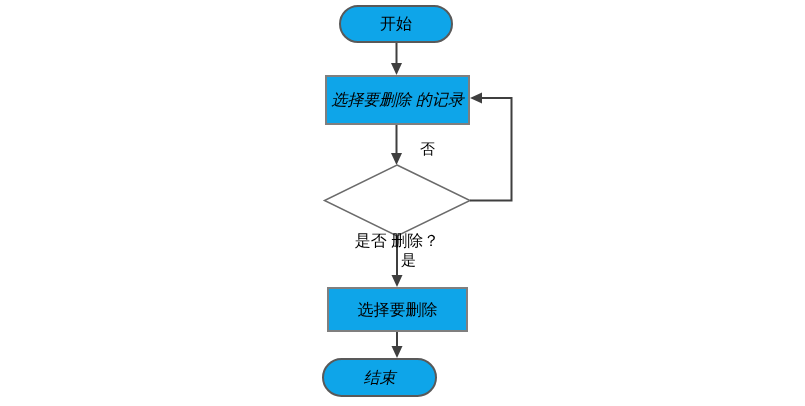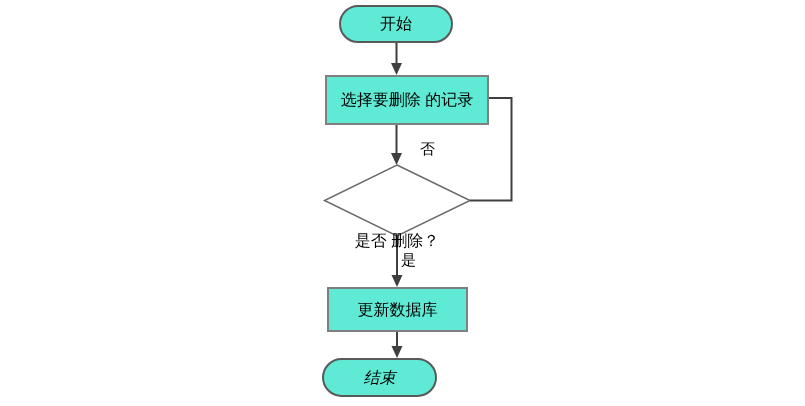--- a/index.html
+++ b/index.html
@@ -21,21 +21,21 @@
     top: 0;
     width: 805px;
     height: 406px;
   }
   .node {
     position: absolute;
     box-sizing: border-box;
     display: flex;
     align-items: center;
     justify-content: center;
-    background: #5eead4;
+    background: #0ea5e9;
     color: #000000;
     font-size: 16px;
     line-height: 1;
     text-align: left;
     white-space: pre;
   }
   .stadium {
     border: 2px solid #595959;
     border-radius: 20px;
   }
@@ -106,30 +106,30 @@
     <g>
       <line x1="397" y1="332" x2="397" y2="346" stroke="#3f3f3f" stroke-width="2"></line>
       <polygon points="391.5,346 402.5,346 397,358" fill="#3f3f3f"></polygon>
     </g>
   </svg>
 
   <div class="node stadium" style="left:339px; top:5px; width:114px; height:38px;">
     <span>开始</span>
   </div>
 
-  <div class="node process" style="left:325px; top:75px; width:164px; height:50px;">
+  <div class="node process" style="left:325px; top:75px; width:145px; height:50px;font-style:italic;">
     <span>选择要删除 的记录</span>
   </div>
 
   <div class="decision-label" style="left:332px; top:192px; width:130px; height:18px;">
     <span>是否 删除？</span>
   </div>
 
   <div class="node process" style="left:327px; top:287px; width:141px; height:45px;">
-    <span>更新数据库</span>
+    <span>选择要删除</span>
   </div>
 
   <div class="node stadium" style="left:322px; top:358px; width:115px; height:39px;font-style:italic;">
     <span>结束</span>
   </div>
 
   <div class="edge-label" style="left:420px; top:141px;">否</div>
   <div class="edge-label" style="left:401px; top:252px;">是</div>
 
 

